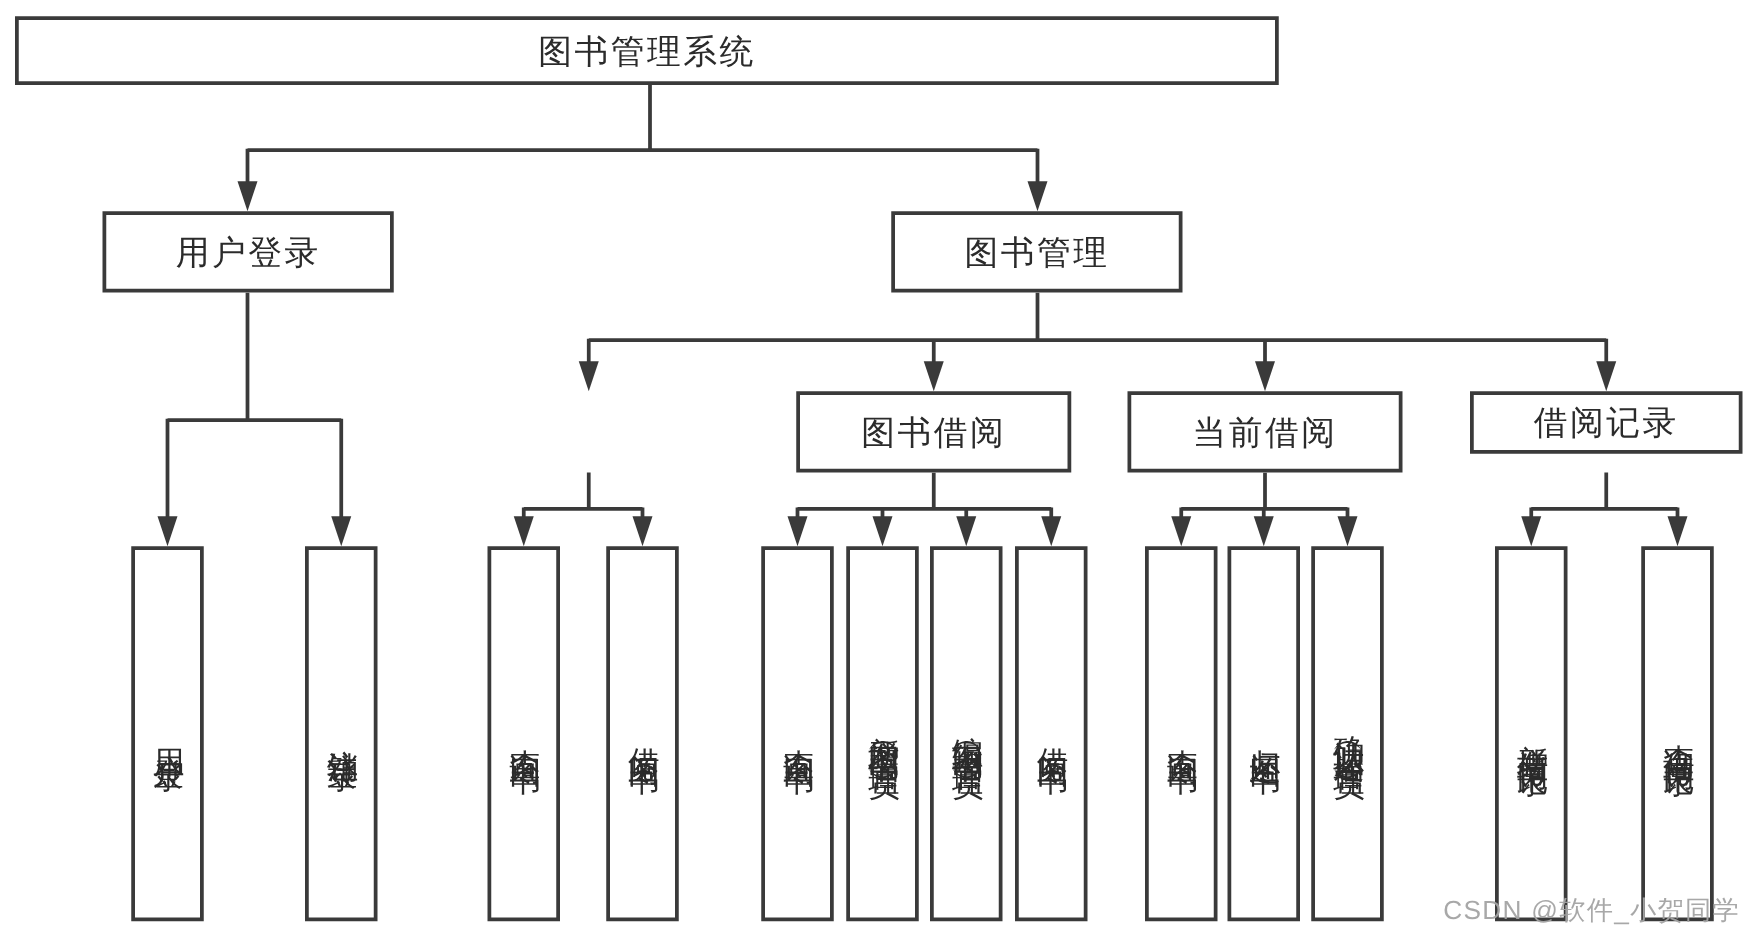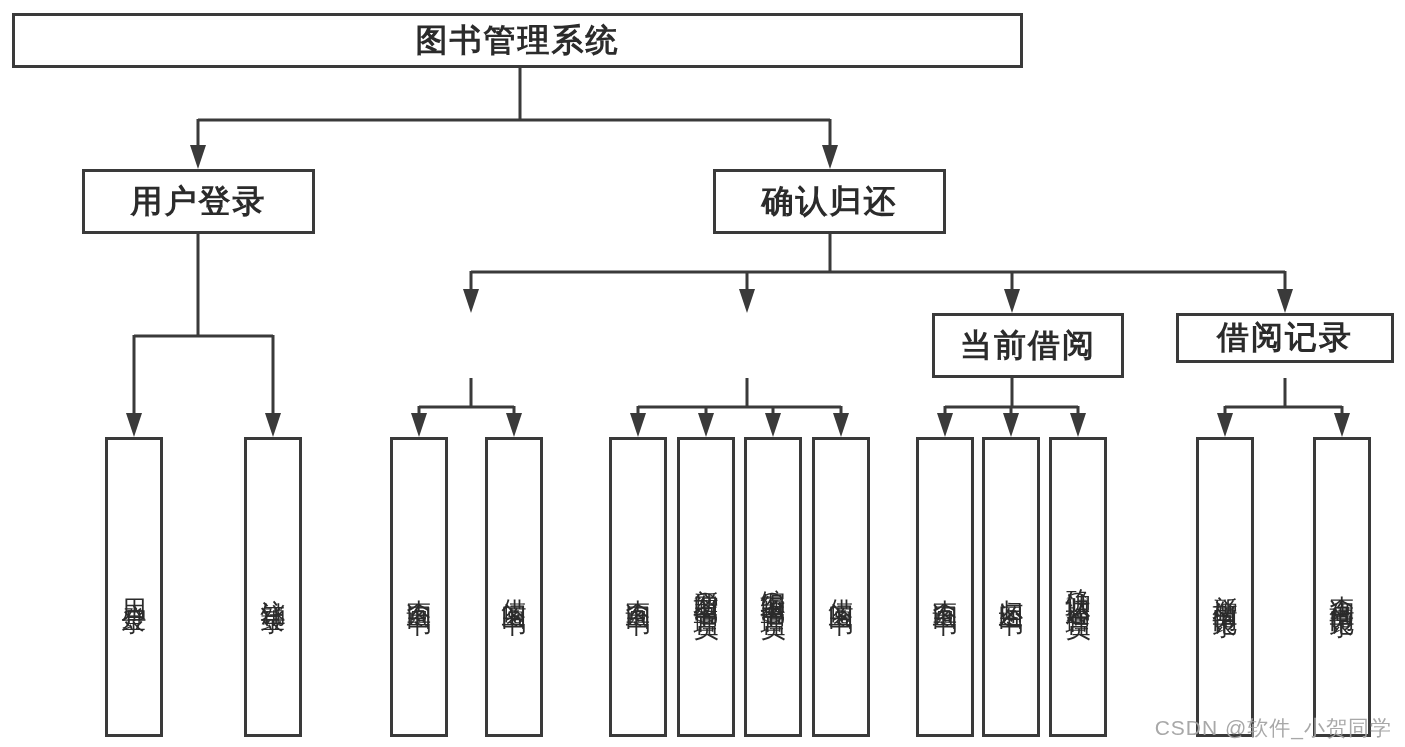--- a/index.html
+++ b/index.html
@@ -21,21 +21,21 @@
     box-sizing: border-box;
     border: 3px solid #3a3a3a;
     background: #ffffff;
     color: #2b2b2b;
     display: flex;
     align-items: center;
     justify-content: center;
     text-align: center;
     white-space: nowrap;
   }
-  .node.h { font-size: 32px; letter-spacing: 2px; font-weight: bold; }
+  .node.h { font-size: 27px; letter-spacing: 2px; }
   .node.v {
     writing-mode: vertical-rl;
     text-orientation: mixed;
     font-size: 25px;
     letter-spacing: 4px;
     white-space: normal;
     line-height: 1;
   }
   .watermark {
     position: absolute;
@@ -77,22 +77,23 @@
       <polygon points="1003,413 1019,413 1011,437" fill="#3a3a3a"></polygon>
       <polygon points="1070,413 1086,413 1078,437" fill="#3a3a3a"></polygon>
       <path d="M 1285 378 L 1285 407 M 1225 407 L 1342 407 M 1225 406 L 1225 417 M 1342 406 L 1342 417" fill="none" stroke="#3a3a3a" stroke-width="3"></path>
       <polygon points="1217,413 1233,413 1225,437" fill="#3a3a3a"></polygon>
       <polygon points="1334,413 1350,413 1342,437" fill="#3a3a3a"></polygon>
     </svg>
 
   <div class="watermark">CSDN @软件_小贺同学</div>
 <div class="node h" style="left: 12px; top: 13px; width: 1011px; height: 55px;">图书管理系统</div>
     <div class="node h" style="left: 82px; top: 169px; width: 233px; height: 65px;">用户登录</div>
-    <div class="node h" style="left: 713px; top: 169px; width: 233px; height: 65px;">确认归还</div>
-    <div class="node h" style="left: 932px; top: 313px; width: 192px; height: 65px;">当前借阅</div>
+    <div class="node h" style="left: 713px; top: 169px; width: 233px; height: 65px;">图书管理</div>
+    <div class="node h" style="left: 637px; top: 313px; width: 220px; height: 65px;">图书借阅</div>
+    <div class="node h" style="left: 902px; top: 313px; width: 220px; height: 65px;">当前借阅</div>
     <div class="node h" style="left: 1176px; top: 313px; width: 218px; height: 50px;">借阅记录</div>
     <div class="node v" style="left: 105px; top: 437px; width: 58px; height: 300px;">用户登录</div>
     <div class="node v" style="left: 244px; top: 437px; width: 58px; height: 300px;">注销登录</div>
     <div class="node v" style="left: 390px; top: 437px; width: 58px; height: 300px;">查询图书</div>
     <div class="node v" style="left: 485px; top: 437px; width: 58px; height: 300px;">借阅图书</div>
     <div class="node v" style="left: 609px; top: 437px; width: 58px; height: 300px;">查询图书</div>
     <div class="node v" style="left: 677px; top: 437px; width: 58px; height: 300px;">新增图书（管理员）</div>
     <div class="node v" style="left: 744px; top: 437px; width: 58px; height: 300px;">编辑图书（管理员）</div>
     <div class="node v" style="left: 812px; top: 437px; width: 58px; height: 300px;">借阅图书</div>
     <div class="node v" style="left: 916px; top: 437px; width: 58px; height: 300px;">查询图书</div>

